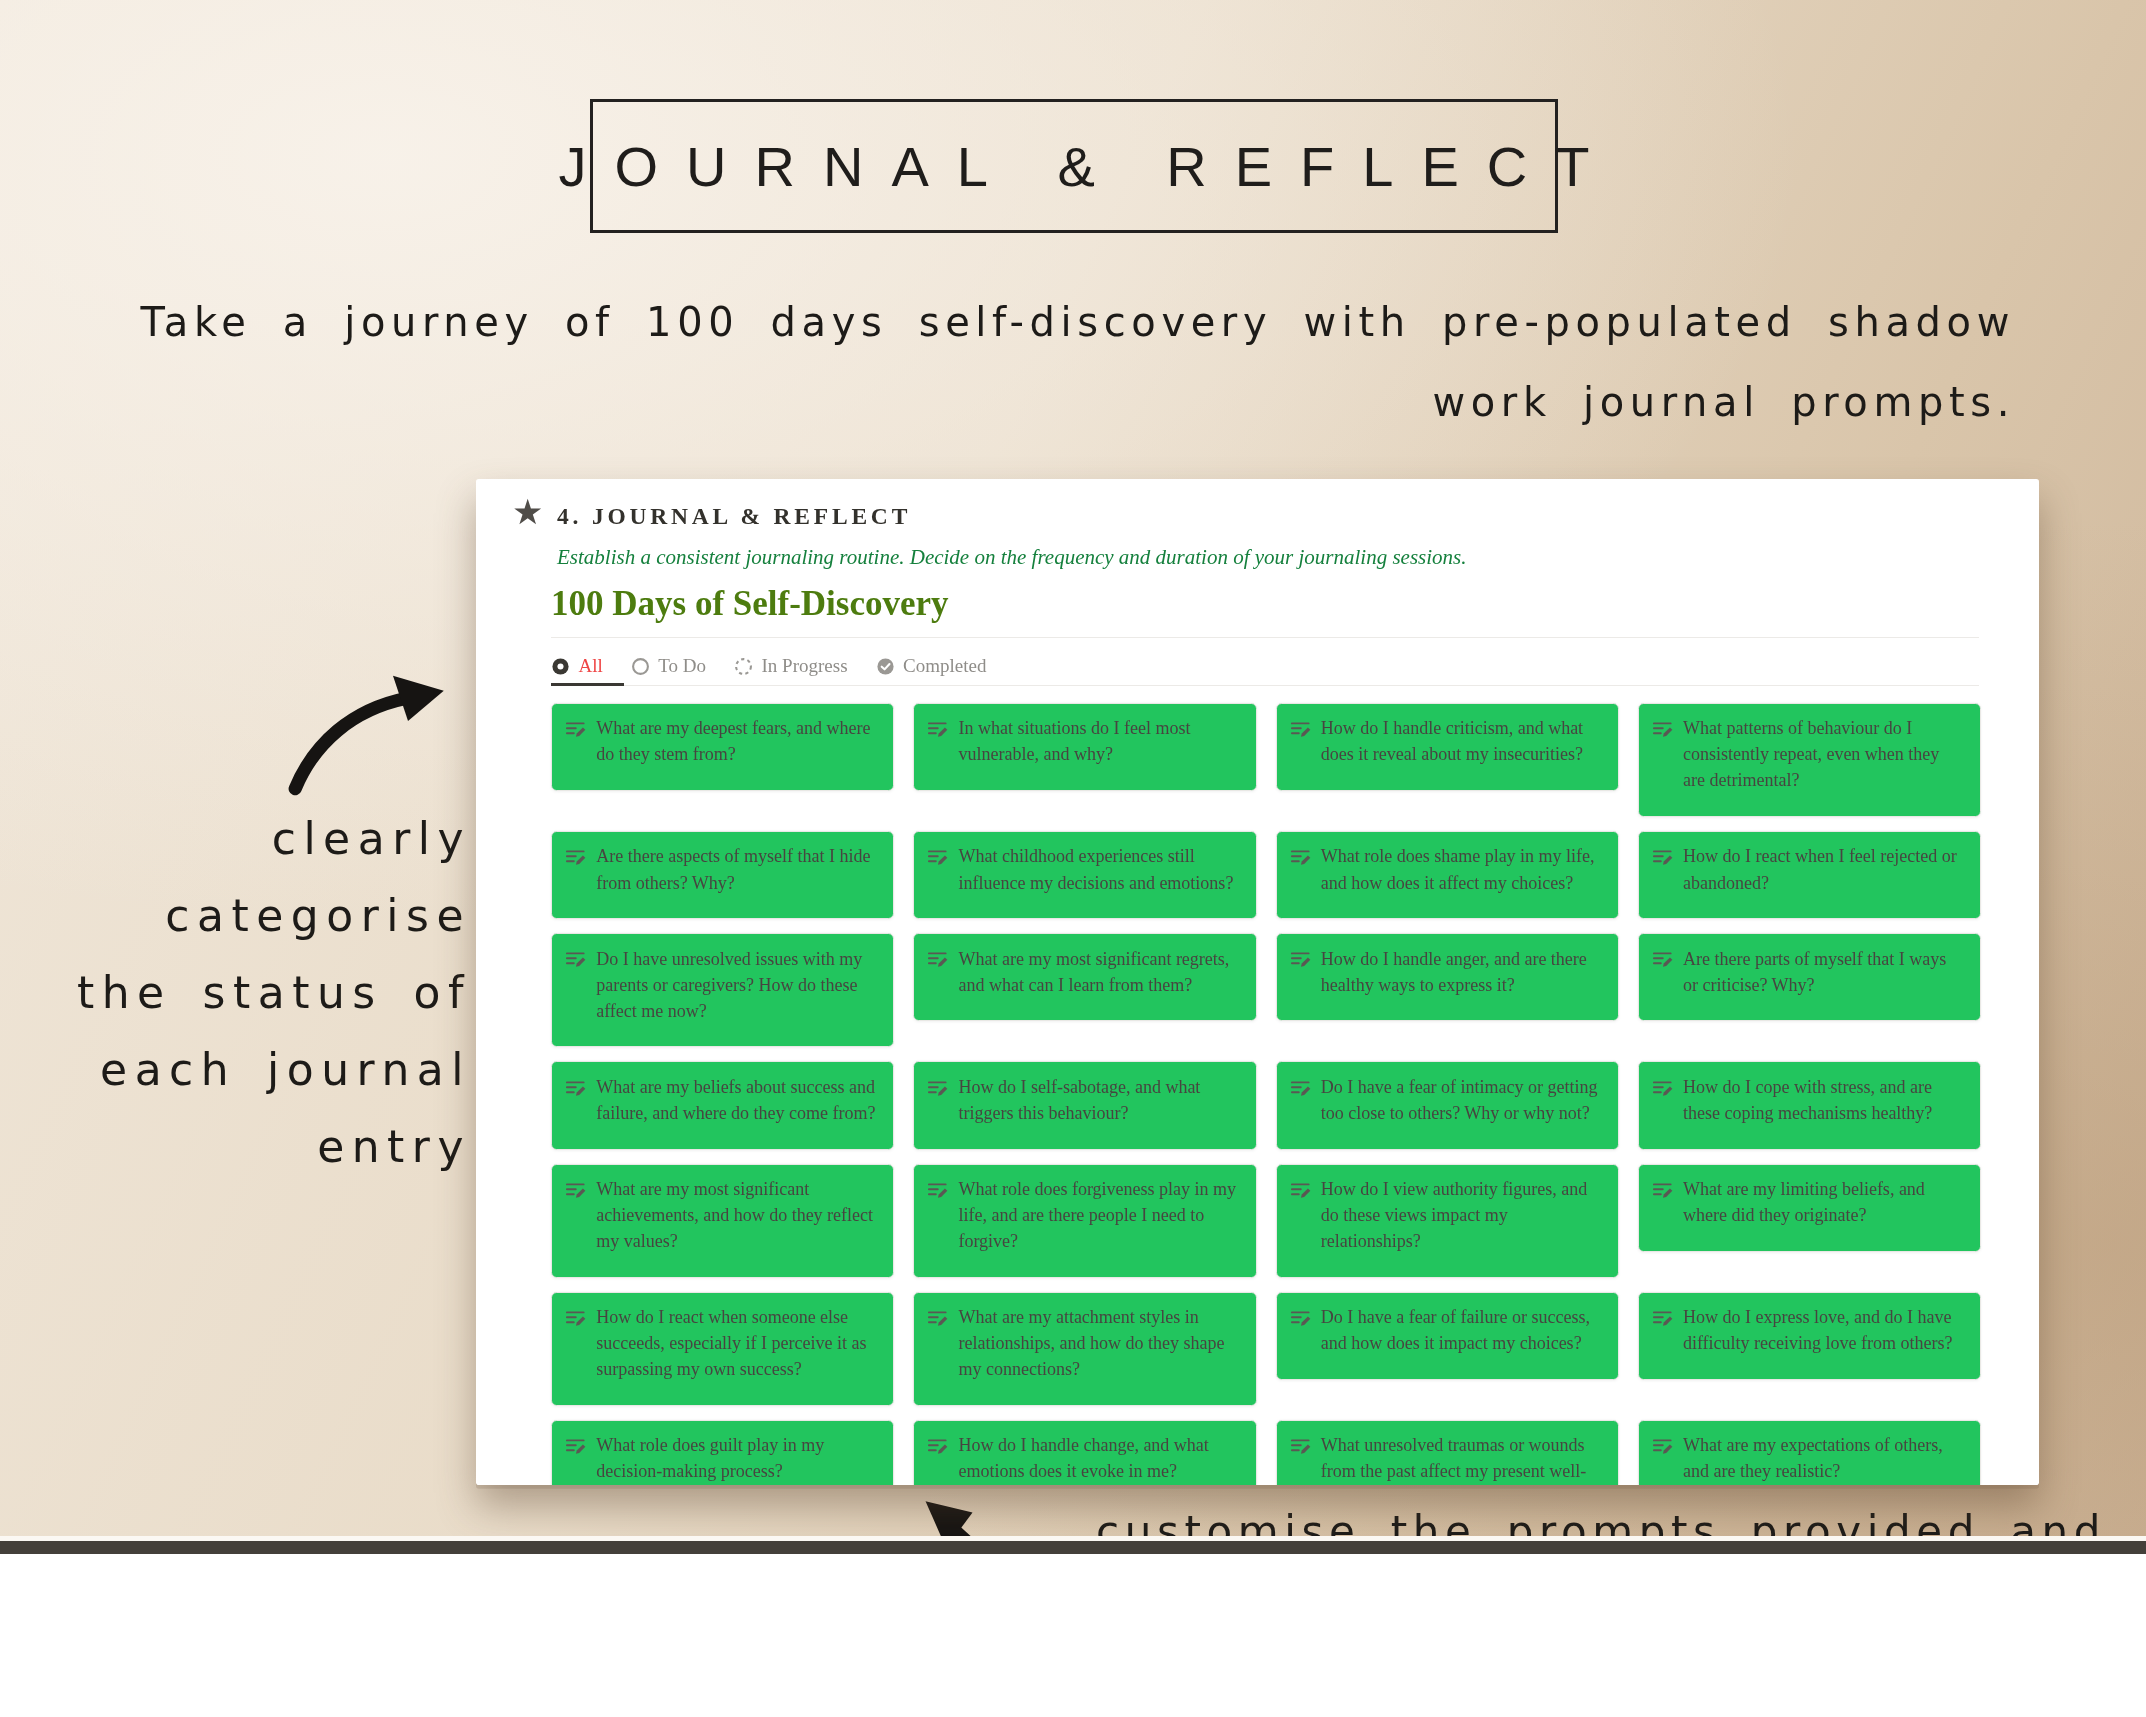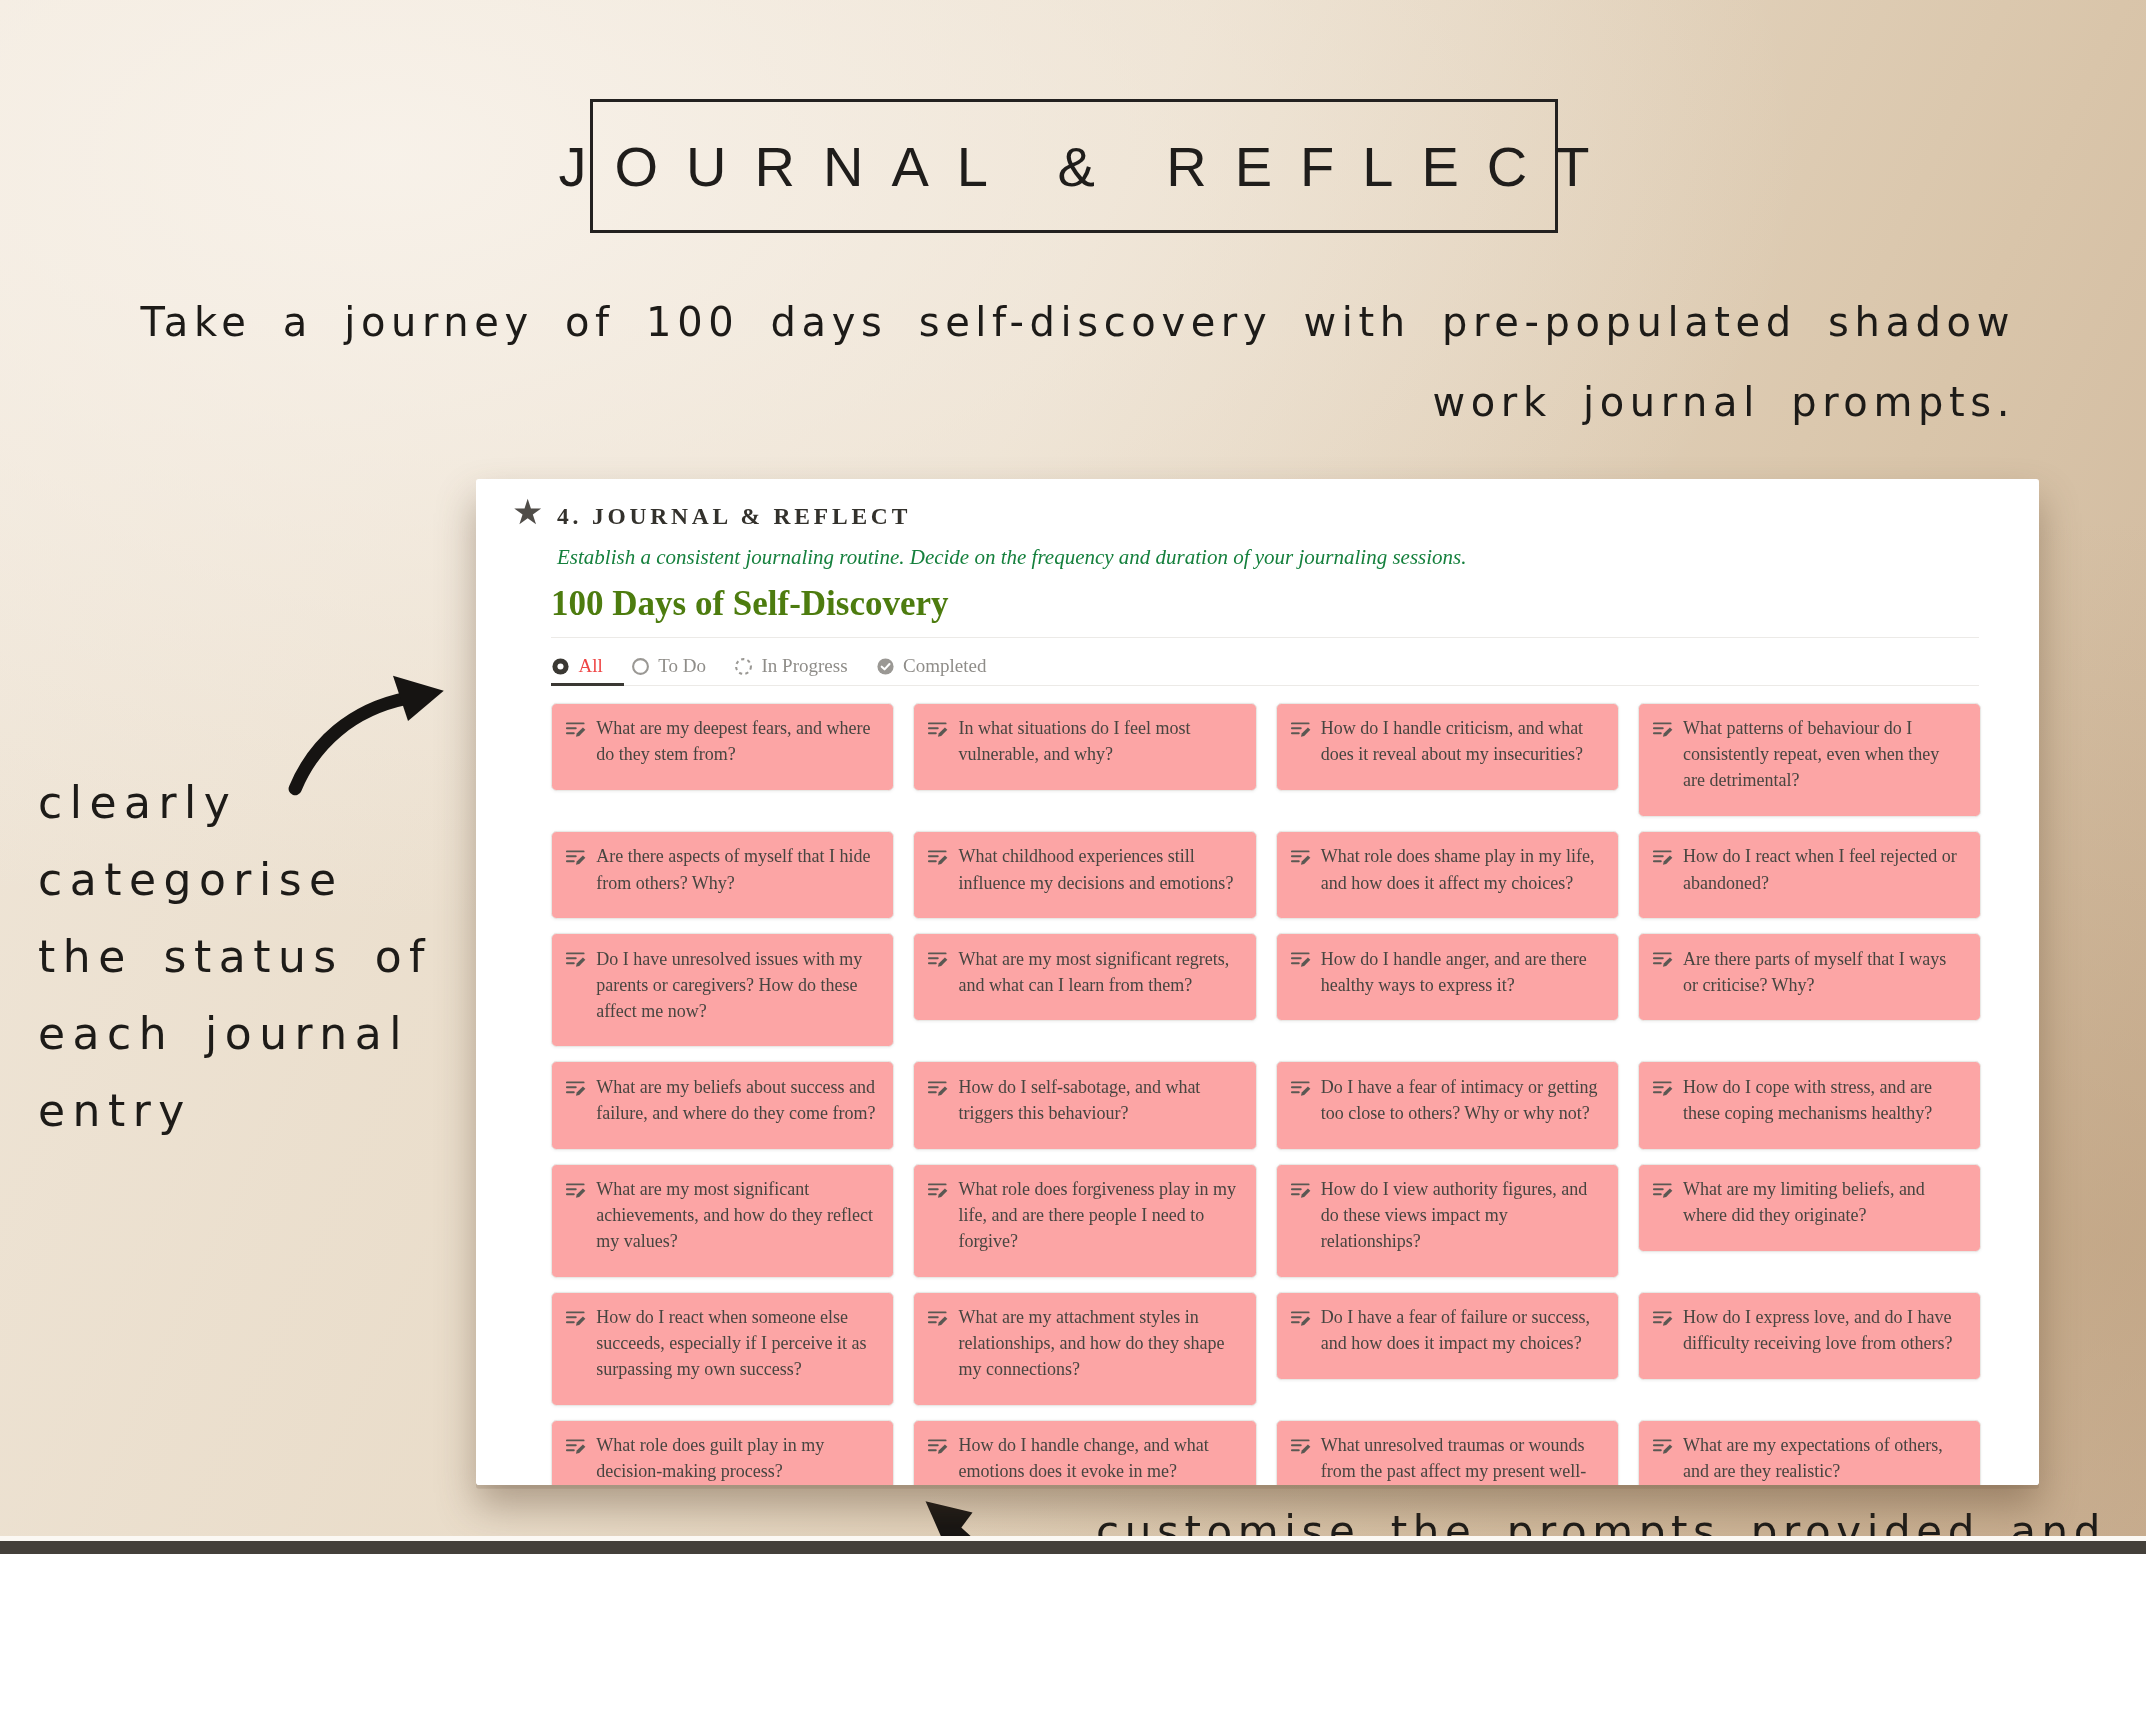--- a/index.html
+++ b/index.html
@@ -28,21 +28,21 @@
     font-size:56px; letter-spacing:28px; color:#1f1d1b; text-indent:28px; white-space:nowrap;
   }
 
   
   .hand { font-family:"DejaVu Sans", cursive, sans-serif; color:#1d1b18; }
   .subtitle {
     position:absolute; left:132px; top:282px; width:1883px; text-align:right;
     font-size:40px; line-height:2.0; letter-spacing:5.6px; word-spacing:13px;
   }
   .note-left {
-    position:absolute; left:38px; top:764px; width:433px; text-align:left;
+    position:absolute; left:38px; top:800px; width:433px; text-align:right;
     font-size:44px; line-height:1.75; letter-spacing:7.5px; word-spacing:9.4px;
   }
   .note-bottom {
     position:absolute; left:1055px; top:1497px; width:1092px; text-align:center;
     font-size:42px; line-height:1.65; letter-spacing:5.6px; word-spacing:11.3px;
   }
 
   .arrow-svg { position:absolute; }
   .arrow-svg path { fill:none; stroke:#161412; stroke-linecap:round; }
   .arrow-svg polygon { fill:#161412; }
@@ -78,21 +78,21 @@
   }
   .tab { display:flex; align-items:center; gap:8.5px; color:#8f8d89; cursor:pointer; }
   .tab.active { color:#ef4444; }
   .tab svg { display:block; }
 
   .cards {
     position:absolute; left:75px; top:224px; right:58px;
     display:grid; grid-template-columns:repeat(4,1fr); gap:14px 19px; align-items:start;
   }
   .card {
-    background:#fca5a5; border:0.9px solid #e9e8e5; border-radius:5.6px;
+    background:#22c55e; border:0.9px solid #e9e8e5; border-radius:5.6px;
     box-shadow:0 0.9px 2.8px rgba(15,15,15,.06);
     padding:11.3px 15px 22.6px 12.2px; display:flex; gap:8.5px;
     font-family:"Liberation Serif", serif; font-size:18px; line-height:1.45; color:#474540;
     min-height:79px;
   }
   .card-icon { flex:0 0 auto; margin-top:2.8px; }
 </style>
 </head>
 <body>
 

